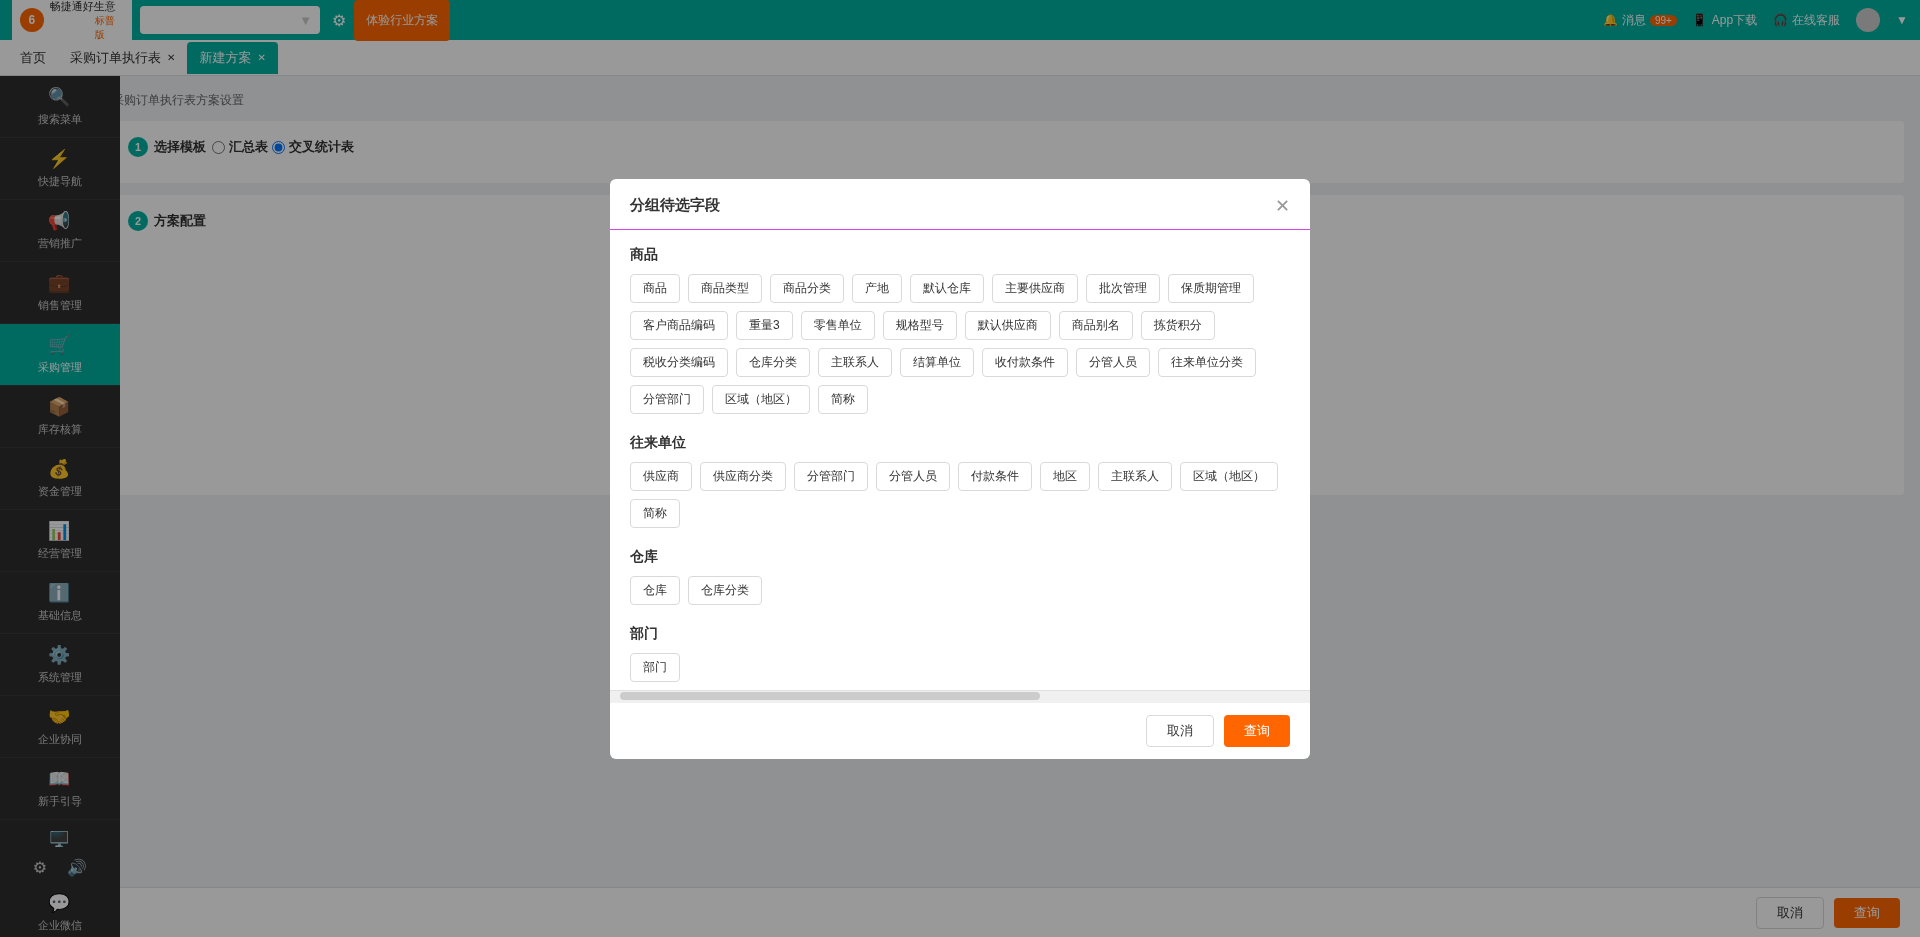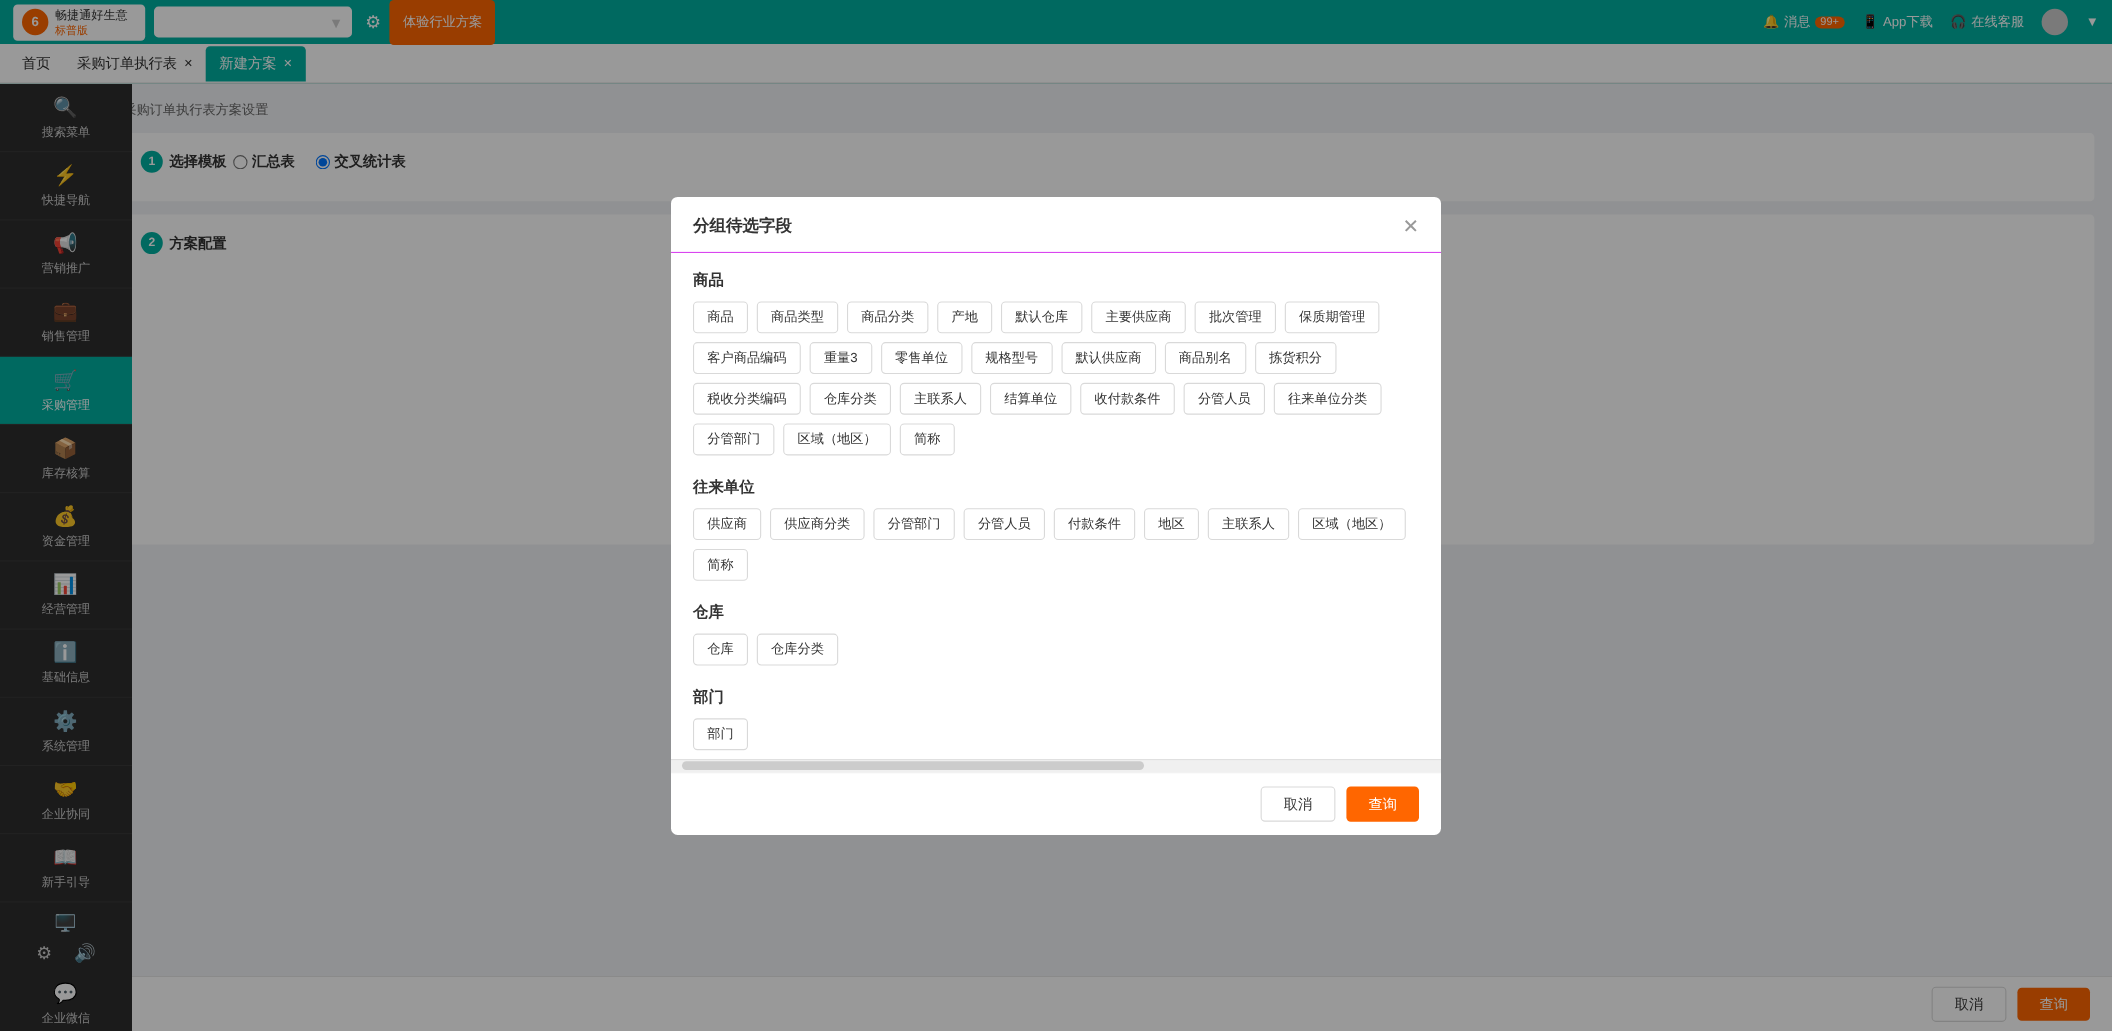--- a/index.html
+++ b/index.html
@@ -228,21 +228,21 @@
       margin-bottom: 10px;
     }
     .step-num {
       width: 20px; height: 20px;
       background: #00b0a0;
       color: white;
       border-radius: 50%;
       display: flex; align-items: center; justify-content: center;
       font-size: 11px;
     }
-    .radio-group { display: flex; align-items: center; gap: 19px; }
+    .radio-group { display: flex; align-items: center; gap: 4px; }
     .radio-item { display: flex; align-items: center; gap: 4px; font-size: 13px; cursor: pointer; }
 
     .bottom-toolbar {
       position: fixed;
       bottom: 0; left: 120px; right: 0;
       height: 50px;
       background: white;
       border-top: 1px solid #e0e0e0;
       display: flex;
       align-items: center;
@@ -268,21 +268,21 @@
     .sidebar-bottom-icon { color: #ccc; font-size: 16px; cursor: pointer; }
   </style>
 </head>
 <body>
 
 <div class="top-bar">
   <div class="top-bar-logo">
     <div class="logo-icon">6</div>
     <div class="logo-text">
       <div>畅捷通好生意</div>
-      <div style="color:#f60;font-size:10px;">标普版</div>
+      <div style="color:#f60;font-size:10px;margin-left:45px;">标普版</div>
     </div>
   </div>
   <div class="top-bar-search">
     <input type="text" placeholder="" style="">
     <span style="color:#ccc;">▼</span>
   </div>
   <span class="top-bar-gear">⚙</span>
   <button class="top-bar-btn">体验行业方案</button>
   <div class="top-bar-right">
     <div class="top-bar-right-item">

